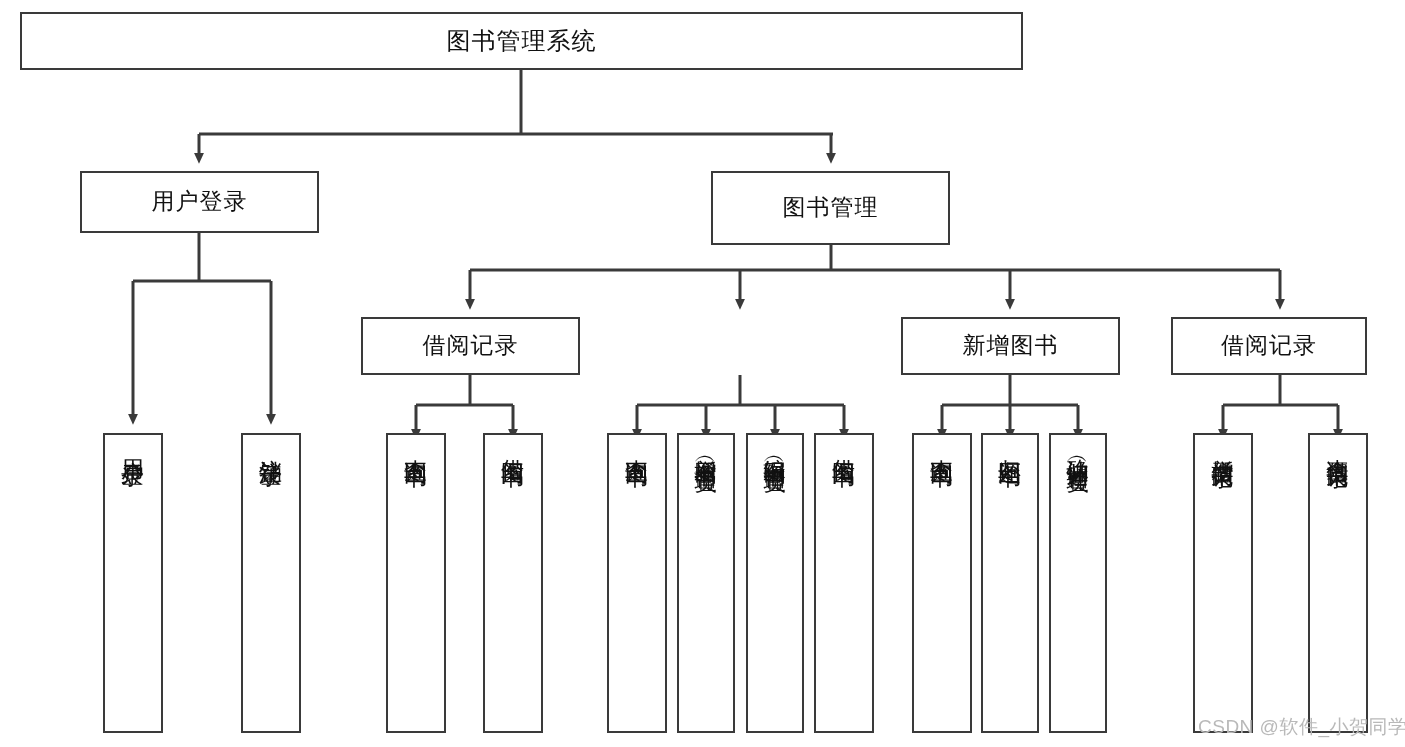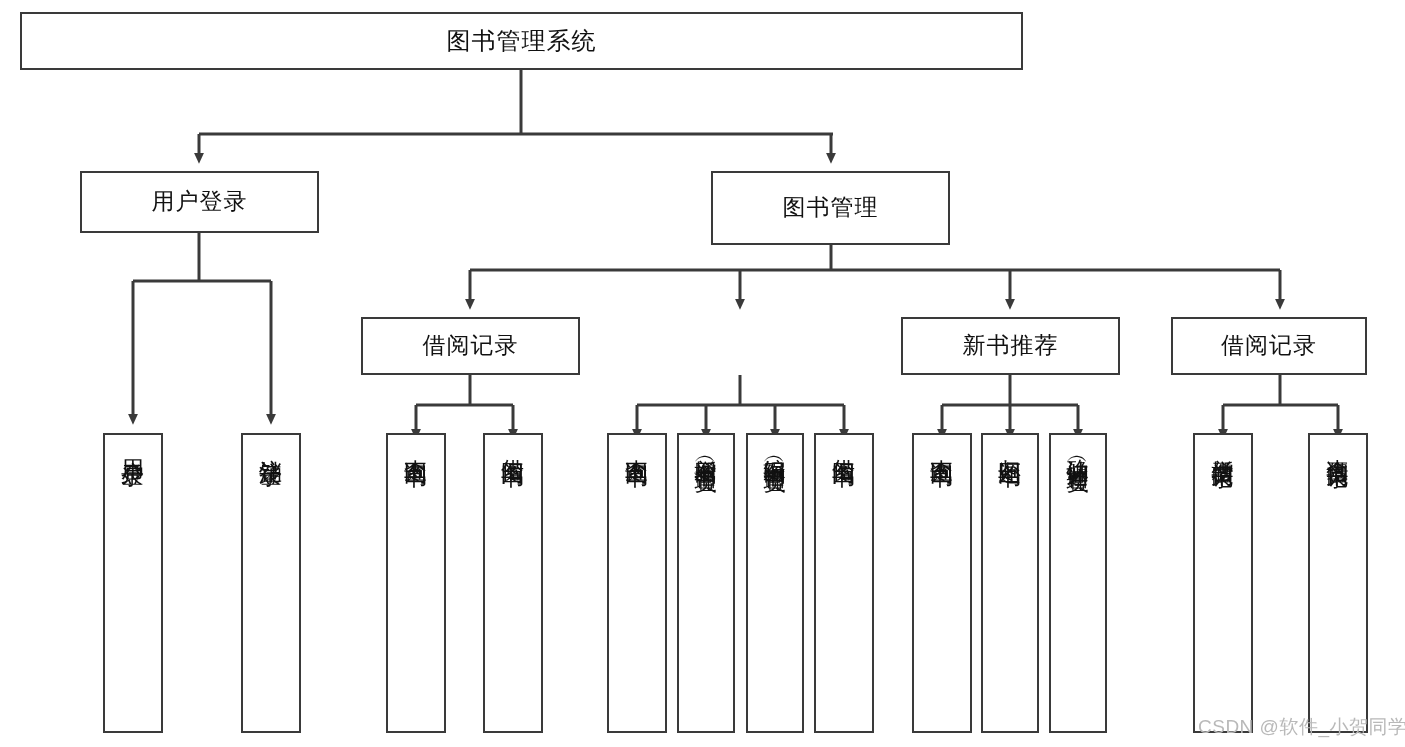--- a/index.html
+++ b/index.html
@@ -146,21 +146,21 @@
   <div class="node h" style="left:711px; top:171px; width:239px; height:74px;">
     <span class="label">图书管理</span>
   </div>
 
   <div class="node h" style="left:361px; top:317px; width:219px; height:58px;">
     <span class="label">借阅记录</span>
   </div>
 
 
   <div class="node h" style="left:901px; top:317px; width:219px; height:58px;">
-    <span class="label">新书推荐</span>
+    <span class="label">新增图书</span>
   </div>
 
   <div class="node h" style="left:1171px; top:317px; width:196px; height:58px;">
     <span class="label">借阅记录</span>
   </div>
 
   <div class="node v" style="left:103px; top:433px; width:60px; height:300px;">
     <span class="label">用户登录</span>
   </div>
 

